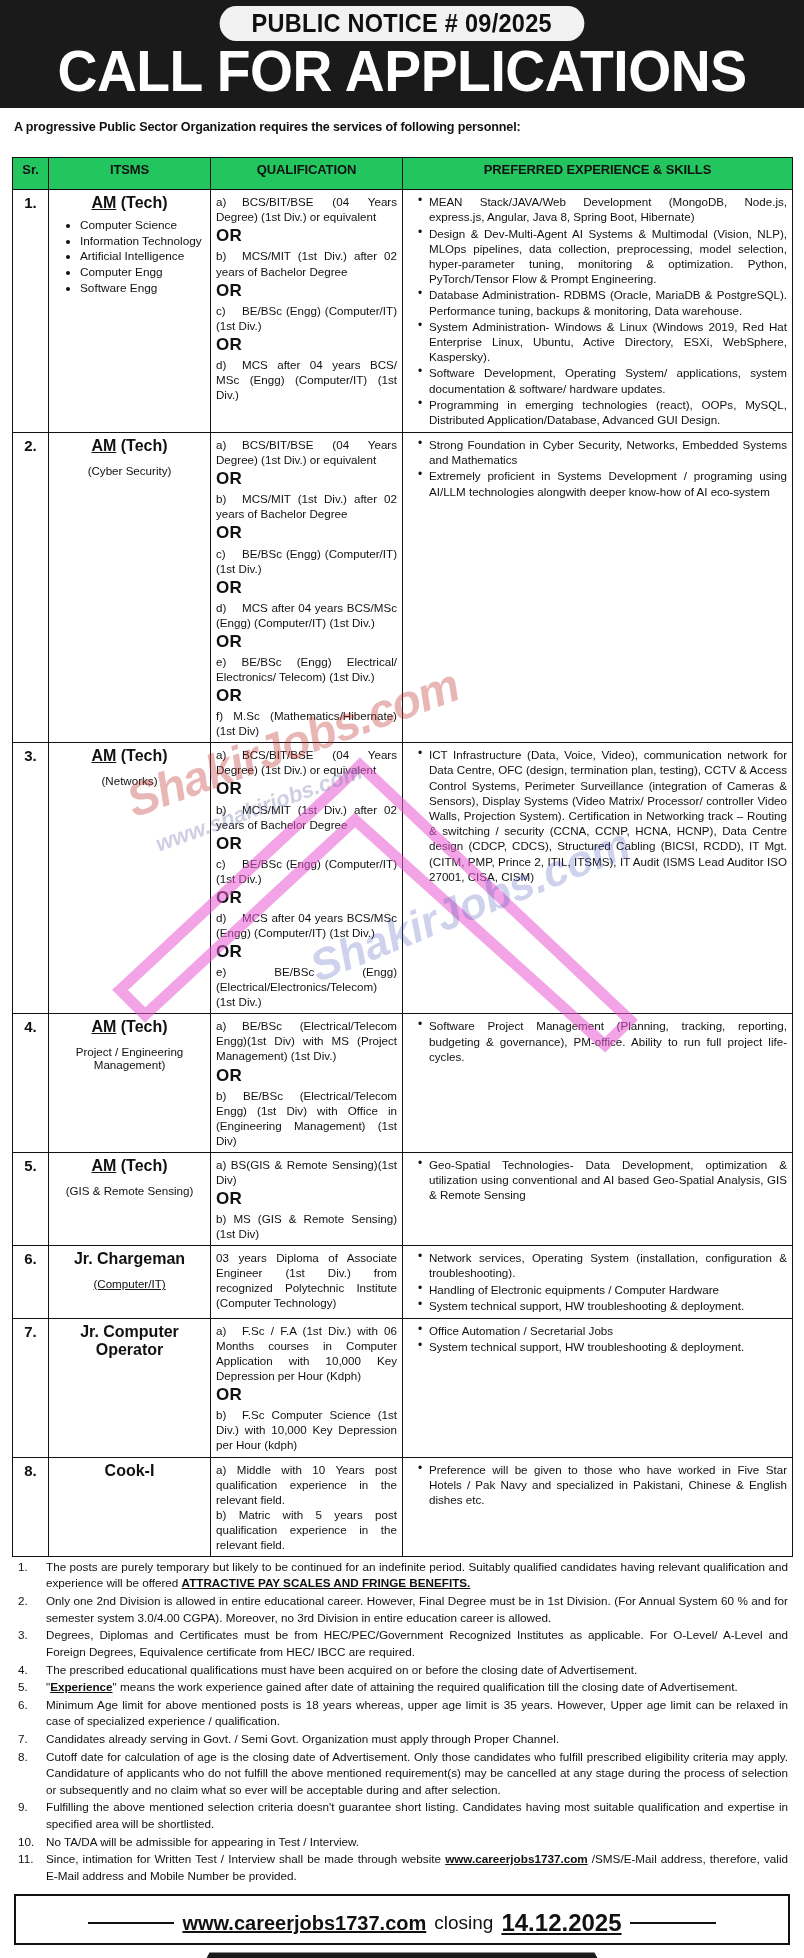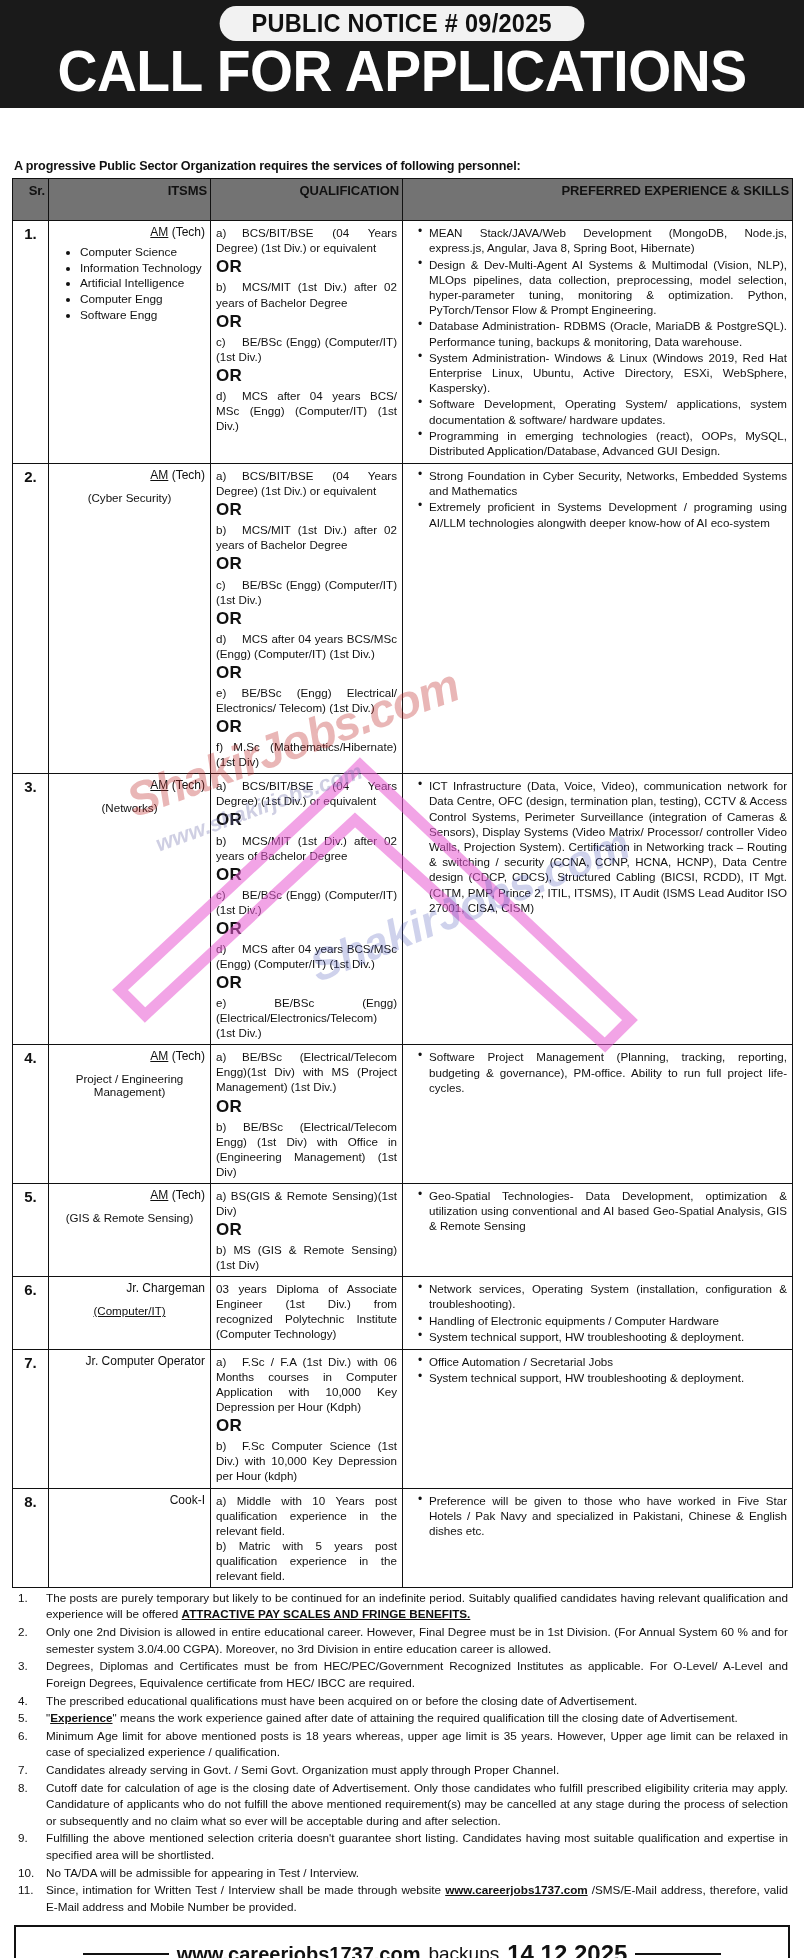--- a/index.html
+++ b/index.html
@@ -53,64 +53,62 @@
   }
   .masthead-rule {
     height: 5px;
     background: #ffffff;
   }
 
   
   .intro {
     font-size: 12.6px;
     font-weight: bold;
-    padding: 7px 14px 5px 14px;
+    padding: 7px 14px 23px 14px;
     letter-spacing: -0.15px;
-    margin-top: 39px;
   }
 
   
   .tbl-wrap { padding: 0 12px; }
   table.main {
     border-collapse: collapse;
     width: 780px;
     table-layout: fixed;
   }
   table.main th, table.main td {
     border: 1.5px solid #111111;
     vertical-align: top;
     padding: 4px 5px;
   }
   table.main thead th {
-    background: #737373;
-    text-align: right;
+    background: #22c55e;
+    text-align: center;
     font-size: 13px;
     font-weight: bold;
-    padding: 4px 3px 22px 3px;
+    padding: 4px 3px 12px 3px;
     vertical-align: middle;
     letter-spacing: -0.1px;
   }
   col.c-sr   { width: 36px; }
   col.c-post { width: 162px; }
   col.c-qual { width: 192px; }
   col.c-exp  { width: 390px; }
 
   td.sr {
     text-align: center;
     font-size: 15px;
     font-weight: bold;
     padding-top: 6px;
   }
   td.post { text-align: center; font-size: 11.8px; padding-top: 7px; }
   .post-title {
-    font-weight: normal;
-    font-size: 12px;
+    font-weight: bold;
+    font-size: 16px;
     display: block;
     margin-bottom: 3px;
-    text-align: right;
   }
   .post-title .u { text-decoration: underline; }
   .post-sub {
     display: block;
     font-size: 11.6px;
     margin-top: 9px;
   }
   .post-sub.ul { text-decoration: underline; }
   ul.post-list {
     margin: 6px 0 0 0;
@@ -514,21 +512,21 @@
       <li><span>Cutoff date for calculation of age is the closing date of Advertisement. Only those candidates who fulfill prescribed eligibility criteria may apply. Candidature of applicants who do not fulfill the above mentioned requirement(s) may be cancelled at any stage during the process of selection or subsequently and no claim what so ever will be acceptable during and after selection.</span></li>
       <li><span>Fulfilling the above mentioned selection criteria doesn't guarantee short listing. Candidates having most suitable qualification and expertise in specified area will be shortlisted.</span></li>
       <li><span>No TA/DA will be admissible for appearing in Test / Interview.</span></li>
       <li><span>Since, intimation for Written Test / Interview shall be made through website </span><span class="ul">www.careerjobs1737.com</span><span> /SMS/E-Mail address, therefore, valid E-Mail address and Mobile Number be provided.</span></li>
     </ol>
 
   <div class="apply-box">
     <div class="apply-line2">
       <span class="apply-dash"></span>
       <span class="apply-url">www.careerjobs1737.com</span>
-      <span class="apply-before">backups</span>
+      <span class="apply-before">closing</span>
       <span class="apply-date">14.12.2025</span>
       <span class="apply-dash"></span>
     </div>
   </div>
 
   <div class="gm-wrap">
     <div class="gm-chev">GENERAL MANAGER (R&amp;S)</div>
   </div>
 
   <svg class="wm wm-arrow" viewBox="0 0 560 420">

